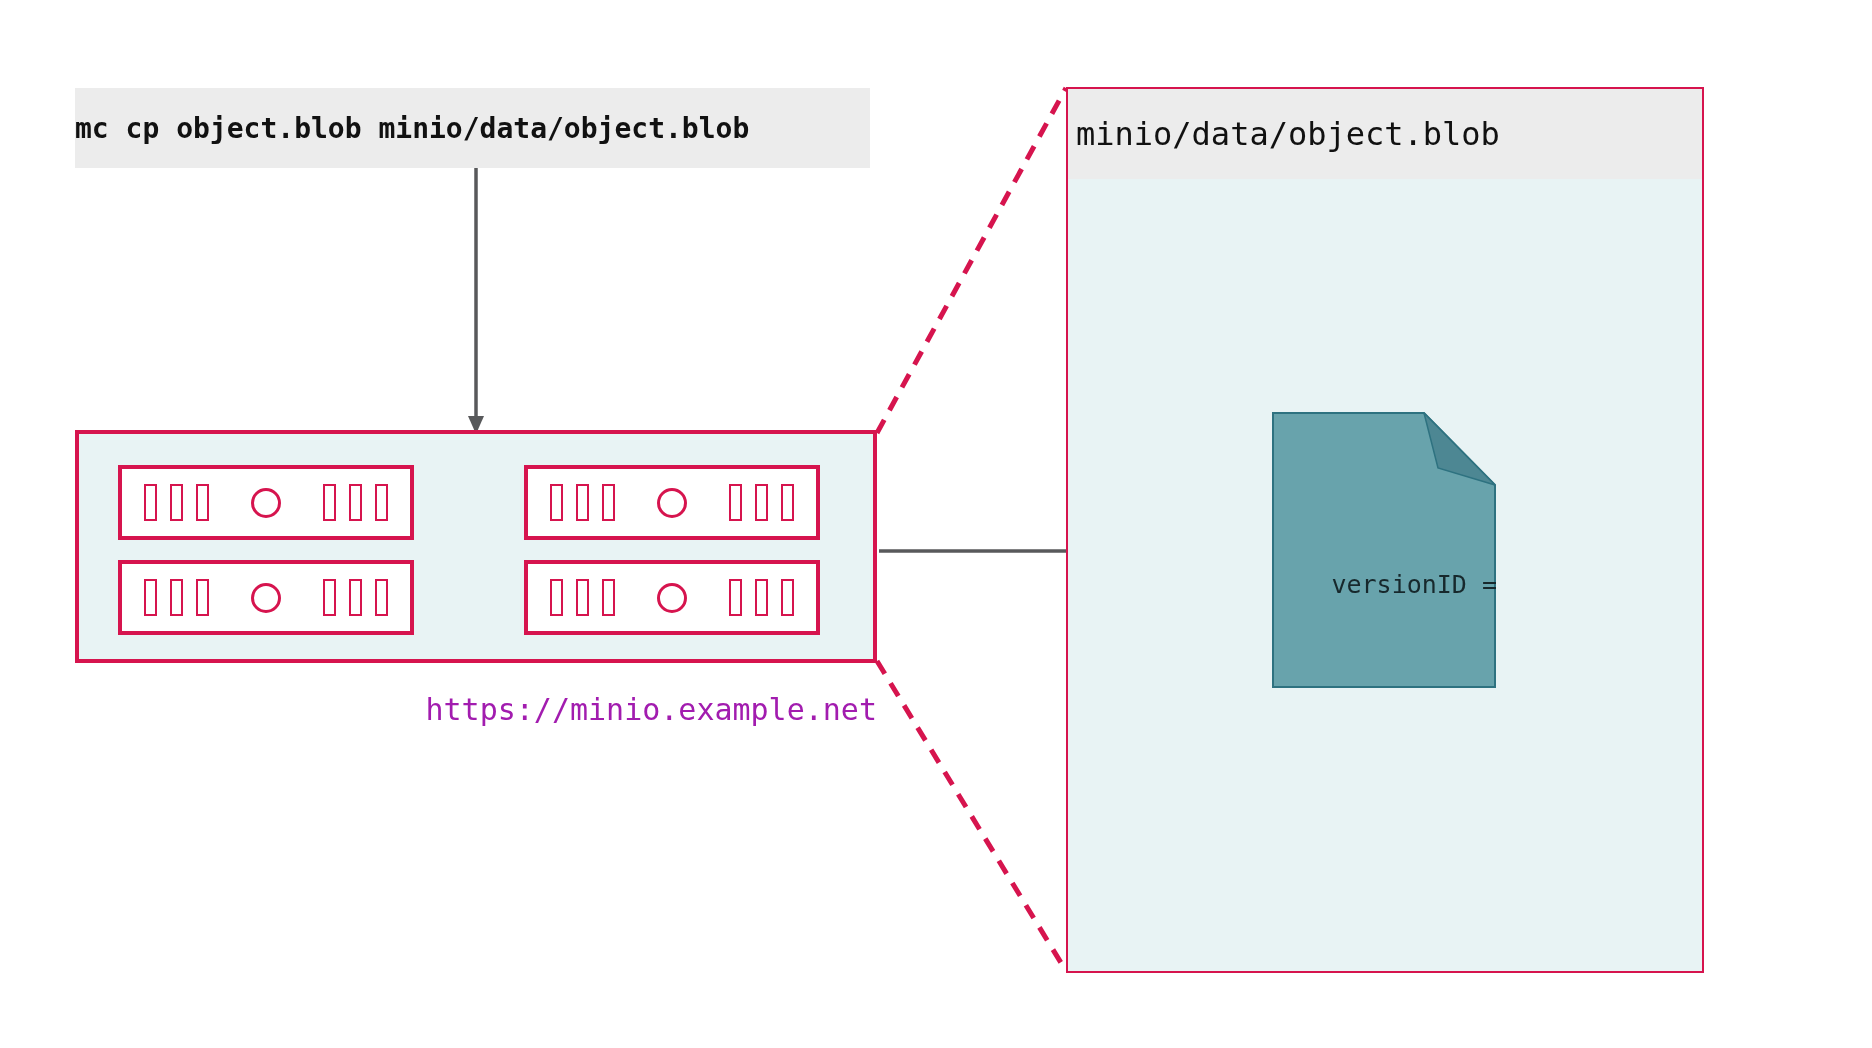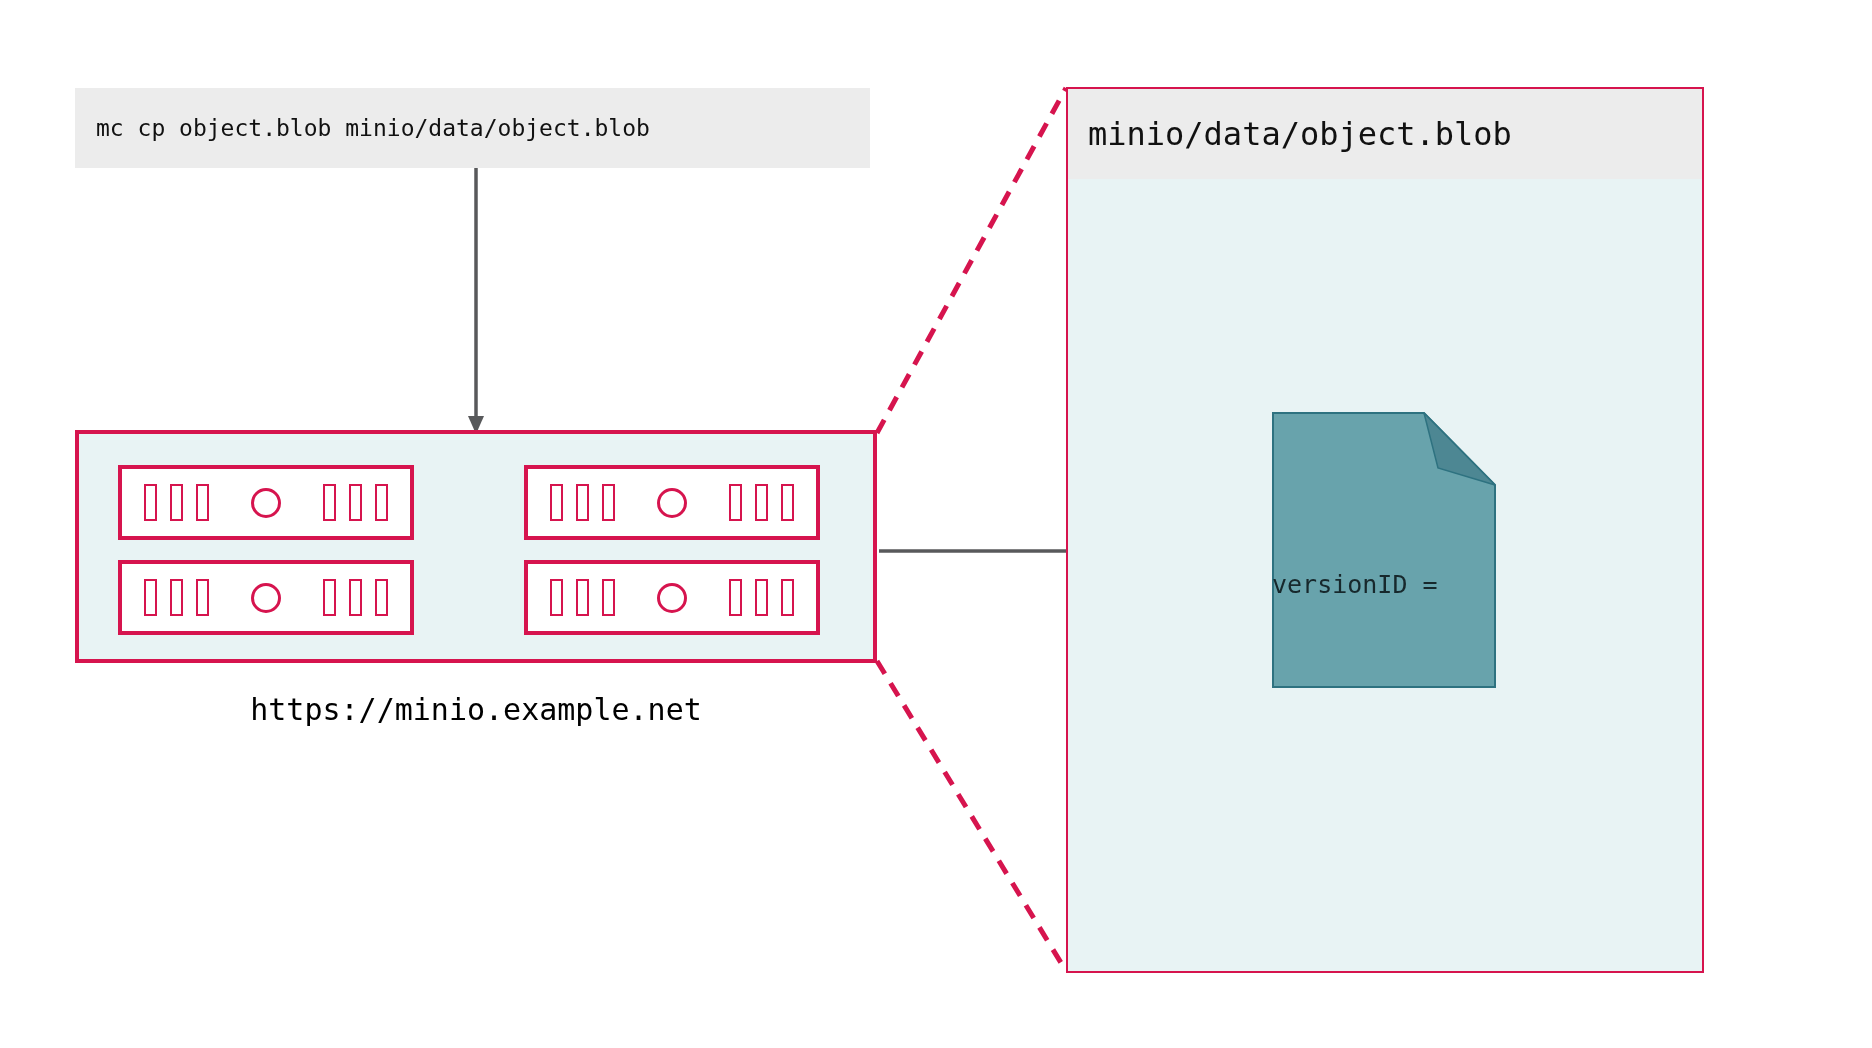--- a/index.html
+++ b/index.html
@@ -21,24 +21,24 @@
     position: absolute;
     left: 75px;
     top: 88px;
     width: 795px;
     height: 80px;
     background: #ececec;
     display: flex;
     align-items: center;
   }
   .command-box .cmd-text {
-    padding-left: 21px;
-    font-size: 23px;
+    font-size: 28px;
     color: #111111;
     white-space: pre;
+    font-weight: bold;
   }
 
   
   svg.overlay {
     position: absolute;
     left: 0;
     top: 0;
     width: 1872px;
     height: 1048px;
     pointer-events: none;
@@ -99,23 +99,23 @@
     border-radius: 50%;
     background: #ffffff;
   }
 
   
   .cluster-url {
     position: absolute;
     left: 75px;
     top: 692px;
     width: 802px;
-    text-align: center;
+    text-align: right;
     font-size: 30px;
-    color: #000000;
+    color: #a21caf;
   }
 
   
   .detail-panel {
     position: absolute;
     left: 1066px;
     top: 87px;
     width: 638px;
     height: 886px;
     background: #e8f3f4;
@@ -125,21 +125,21 @@
     flex-direction: column;
   }
   .panel-header {
     height: 90px;
     background: #ececec;
     display: flex;
     align-items: center;
     flex: 0 0 auto;
   }
   .panel-title {
-    padding-left: 20px;
+    padding-left: 8px;
     font-size: 32px;
     color: #111111;
     white-space: pre;
   }
   .panel-body {
     flex: 1;
     position: relative;
   }
 
   
@@ -148,21 +148,21 @@
     left: 204px;   
     top: 233px;    
     width: 225px;
     height: 277px;
   }
   .doc-text {
     position: absolute;
     left: 204px;
     top: 311px;    
     width: 225px;
-    text-align: left;
+    text-align: right;
     font-size: 25px;
     line-height: 38px;
     color: #17282c;
     white-space: pre;
   }
 </style>
 </head>
 <body>
 
 <div class="canvas">

